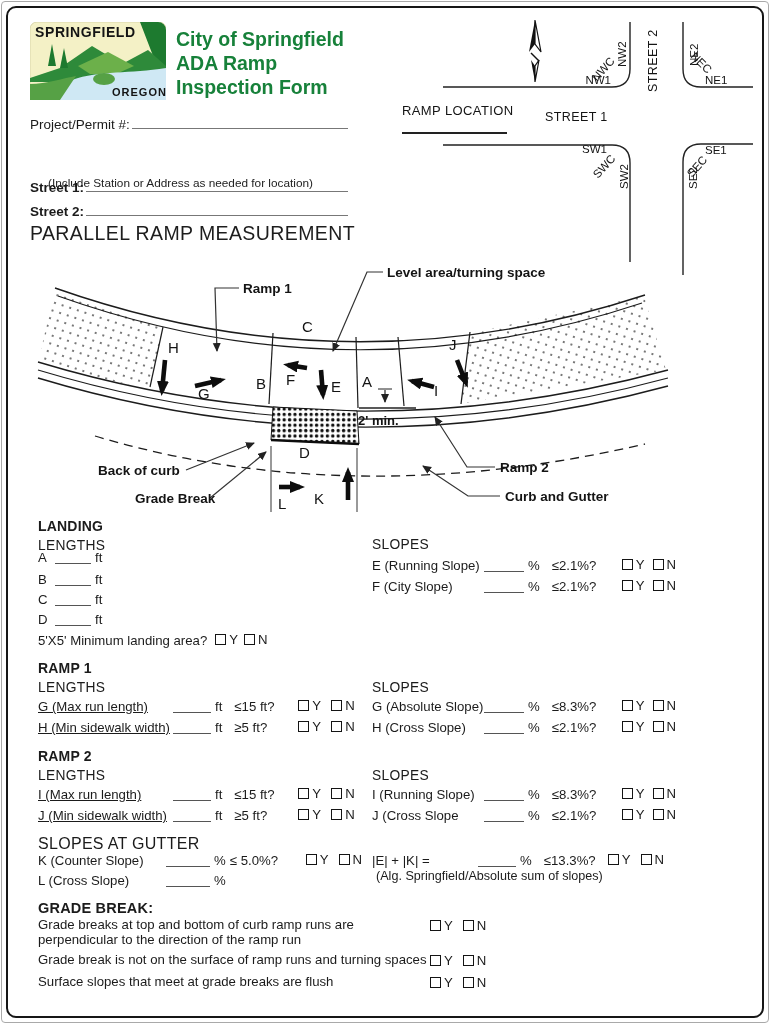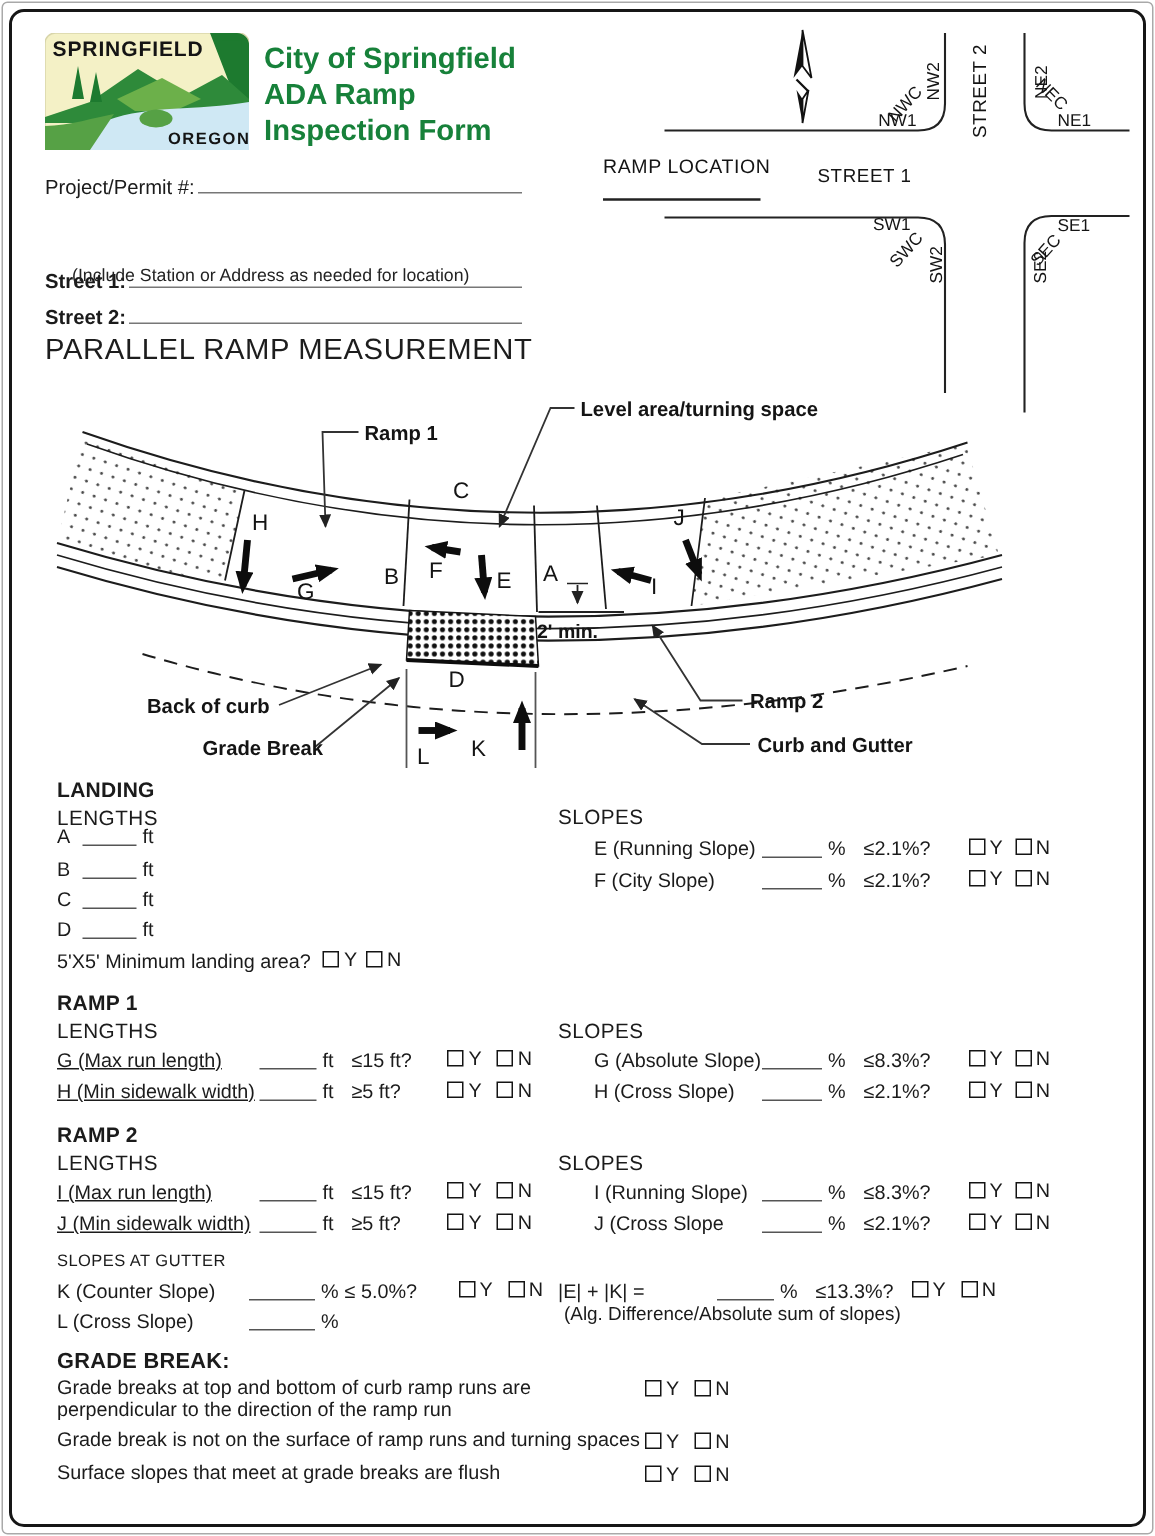--- a/index.html
+++ b/index.html
@@ -16,21 +16,21 @@
   .hdr-row .hl { white-space:nowrap; }
   .hdr-row .hblank { flex:1; border-bottom:1px solid #777; height:14px; margin-left:2px; }
   .hdr-note { position:absolute; left:48px; top:176px; font-size:11.8px; color:#222; }
   .bold { font-weight:bold;margin-top:40px; }
 
   
   .row { position:absolute; display:flex; align-items:baseline; white-space:nowrap; font-size:13.2px; }
   .blank { display:inline-block; border-bottom:1px solid #555; height:13px; align-self:flex-end; margin:0 4px 1px 2px; }
   .w36{width:36px}.w40{width:40px}.w44{width:44px}.w38{width:38px}
   .letter { display:inline-block; width:15px; }
-  .slbl { display:inline-block; width:110px;margin-left:24px; }
+  .slbl { display:inline-block; width:110px; }
   .llbl { display:inline-block; width:133px;text-decoration:underline; }
   .glbl { display:inline-block; width:126px; }
   .flbl { display:inline-block; width:104px; }
   .crit { margin-left:12px; display:inline-block; }
   .scrit { width:58px; }
   .lcrit { width:52px; }
   .sec-title { position:absolute; left:38px; font-size:14px; font-weight:bold; letter-spacing:.2px; }
   .sub-title { position:absolute; font-size:13.8px; letter-spacing:.3px; }
   .cbp { display:inline-flex; align-items:center; margin-left:12px; }
   .cbp .cb { width:11px; height:11px; border:1.7px solid #141414; display:inline-block; margin-right:3px; background:#fff; }
@@ -391,21 +391,21 @@
     <span class="cbp">
         <span class="cb"></span>
         <span class="cbl">Y</span>
       </span>
     <span class="cbp" style="margin-left:8px">
         <span class="cb"></span>
         <span class="cbl">N</span>
       </span>
   </div>
 
-  <div class="sub-title" style="left:38px;top:835px;font-size:11px">SLOPES AT GUTTER</div>
+  <div class="sub-title" style="left:38px;top:835px;font-size:16px">SLOPES AT GUTTER</div>
 
   <div class="row" style="left:38px;top:852px">
     <span class="glbl">K (Counter Slope)</span>
     <span class="blank w44"></span>
     <span>%</span>
     <span class="crit" style="margin-left:4px;width:64px">≤ 5.0%?</span>
     <span class="cbp">
         <span class="cb"></span>
         <span class="cbl">Y</span>
       </span>
@@ -427,21 +427,21 @@
     <span class="crit" style="width:62px">≤13.3%?</span>
     <span class="cbp" style="margin-left:2px">
         <span class="cb"></span>
         <span class="cbl">Y</span>
       </span>
     <span class="cbp" style="margin-left:10px">
         <span class="cb"></span>
         <span class="cbl">N</span>
       </span>
   </div>
-  <div class="row" style="left:376px;top:869px;font-size:12.6px">(Alg. Difference/Absolute sum of slopes)</div>
+  <div class="row" style="left:376px;top:869px;font-size:12.6px">(Alg. Springfield/Absolute sum of slopes)</div>
 
   <div class="sec-title" style="top:900px;font-size:14.5px">GRADE BREAK:</div>
 
   <div class="gb-item" style="top:917px">
     <span class="gb-text">Grade breaks at top and bottom of curb ramp runs are perpendicular to the direction of the ramp run</span>
     <span class="gb-cbs">
       <span class="cbp" style="margin-left:0">
           <span class="cb"></span>
           <span class="cbl">Y</span>
         </span>

